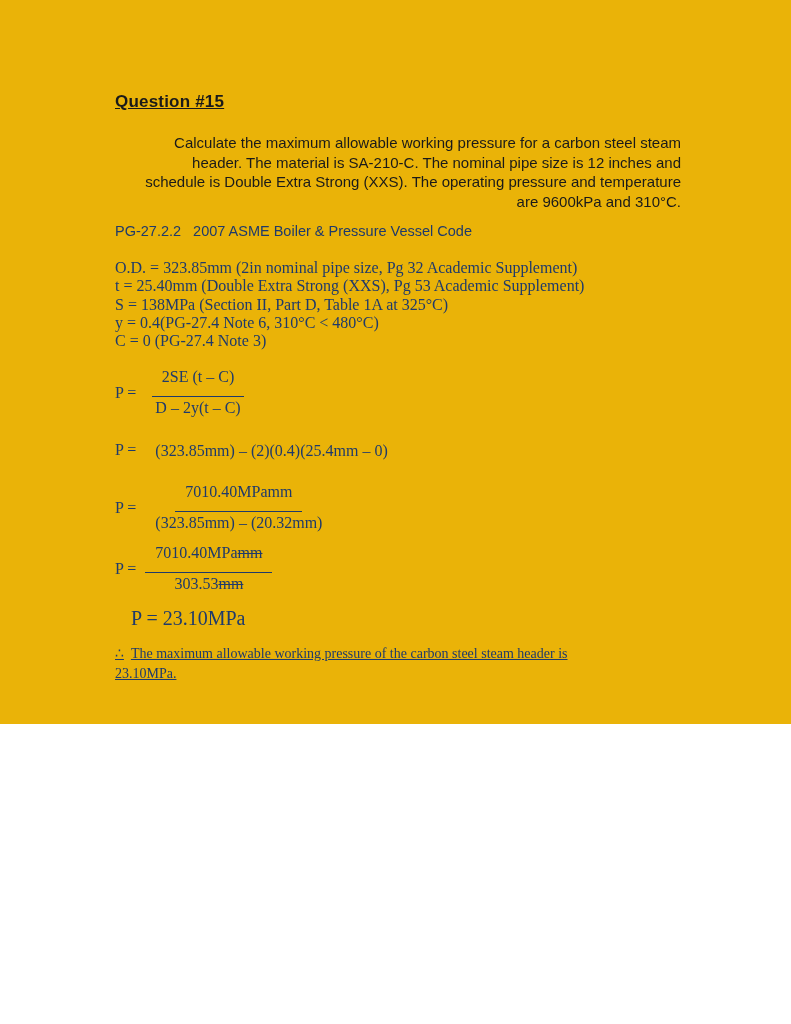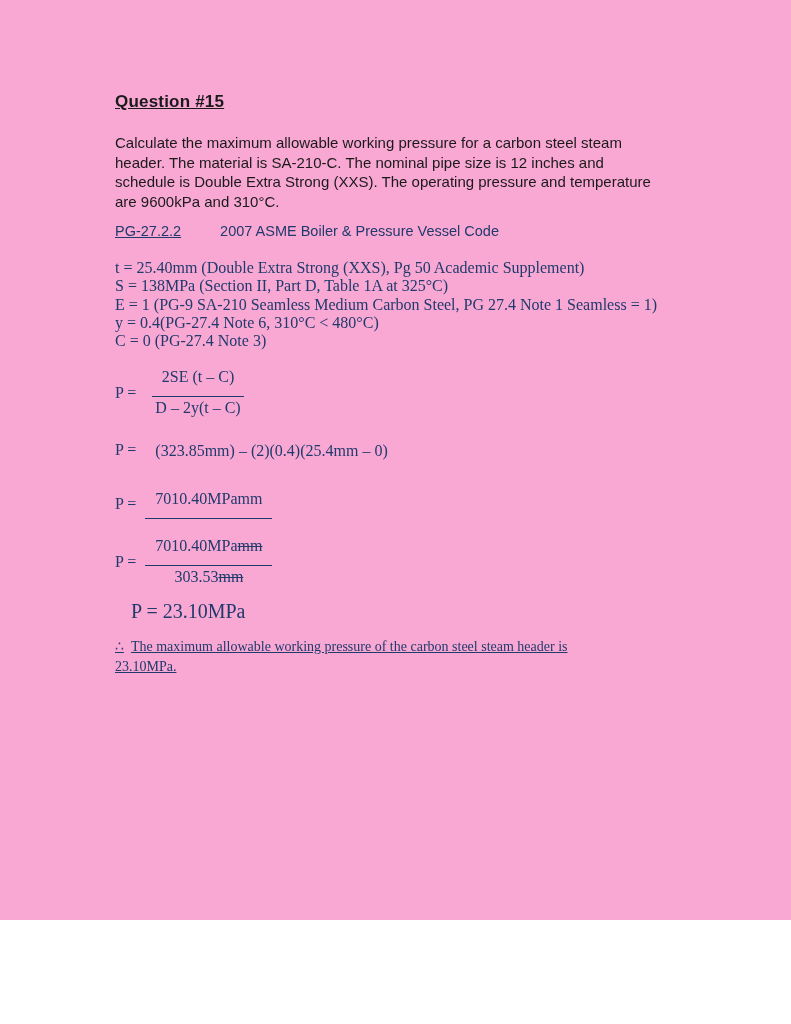--- a/index.html
+++ b/index.html
@@ -4,51 +4,52 @@
 <style>
   * { margin: 0; padding: 0; box-sizing: border-box; }
   html, body { background: #ffffff; }
   body {
     width: 791px; height: 1024px;
     font-family: "Liberation Sans", sans-serif;
     overflow: hidden;
   }
   .page {
     position: relative;
-    width: 791px; height: 920px;
-    background: #f9a8d4;
+    width: 791px; height: 724px;
+    background: #eab308;
     padding: 92px 110px 0 115px;
   }
   .heading {
     font-size: 17px; font-weight: bold;
     text-decoration: underline;
     color: #1a1a1a;
     line-height: 20px;
     margin-bottom: 21px;
     letter-spacing: 0.2px;
   }
   .question {
     font-size: 15px; line-height: 19.5px;
     color: #1a1a1a;
     white-space: pre-line;
     margin-bottom: 11px;
+    text-align: right;
   }
   .note {
     font-size: 15px; line-height: 19.5px;
     font-style: italic;
     color: #1a1a1a;
     margin-bottom: 37px;
   }
   .note .u { text-decoration: underline; }
   .code-ref {
     font-size: 14.5px; line-height: 18px;
     color: #1f3a6b;
     margin-bottom: 19px;
   }
-  .code-section { text-decoration: underline; margin-right: 39px; }
+  .code-section { margin-right: 12px; }
   .variables {
     font-family: "Liberation Serif", serif;
     font-size: 16px; line-height: 18.3px;
     color: #1f3a6b;
     margin-bottom: 18px;
   }
   .equation {
     display: flex; align-items: center;
     font-family: "Liberation Serif", serif;
     font-size: 16px;
@@ -97,23 +98,23 @@
 
   <p class="question">Calculate the maximum allowable working pressure for a carbon steel steam
 header. The material is SA-210-C. The nominal pipe size is 12 inches and
 schedule is Double Extra Strong (XXS). The operating pressure and temperature
 are 9600kPa and 310°C.</p>
 
 
   <p class="code-ref"><span class="code-section">PG-27.2.2</span><span class="code-title">2007 ASME Boiler &amp; Pressure Vessel Code</span></p>
 
   <div class="variables">
-    <div class="var-line">t = 25.40mm (Double Extra Strong (XXS), Pg 50 Academic Supplement)</div>
+    <div class="var-line">O.D. = 323.85mm (2in nominal pipe size, Pg 32 Academic Supplement)</div>
+    <div class="var-line">t = 25.40mm (Double Extra Strong (XXS), Pg 53 Academic Supplement)</div>
     <div class="var-line">S = 138MPa (Section II, Part D, Table 1A at 325°C)</div>
-    <div class="var-line">E = 1 (PG-9 SA-210 Seamless Medium Carbon Steel, PG 27.4 Note 1 Seamless = 1)</div>
     <div class="var-line">y = 0.4(PG-27.4 Note 6, 310°C &lt; 480°C)</div>
     <div class="var-line">C = 0 (PG-27.4 Note 3)</div>
   </div>
 
   <div class="equation">
     <span class="eq-lhs">P =</span>
     <span class="frac">
       <span class="num">2SE (t – C)</span>
       <span class="den">D – 2y(t – C)</span>
     </span>
@@ -123,20 +124,21 @@
     <span class="eq-lhs">P =</span>
     <span class="frac">
       <span class="den">(323.85mm) – (2)(0.4)(25.4mm – 0)</span>
     </span>
   </div>
 
   <div class="equation">
     <span class="eq-lhs">P =</span>
     <span class="frac">
       <span class="num">7010.40MPamm</span>
+      <span class="den">(323.85mm) – (20.32mm)</span>
     </span>
   </div>
 
   <div class="equation">
     <span class="eq-lhs">P =</span>
     <span class="frac">
       <span class="num"><span>7010.40MPa</span><span class="struck">mm</span></span>
       <span class="den"><span>303.53</span><span class="struck">mm</span></span>
     </span>
   </div>

